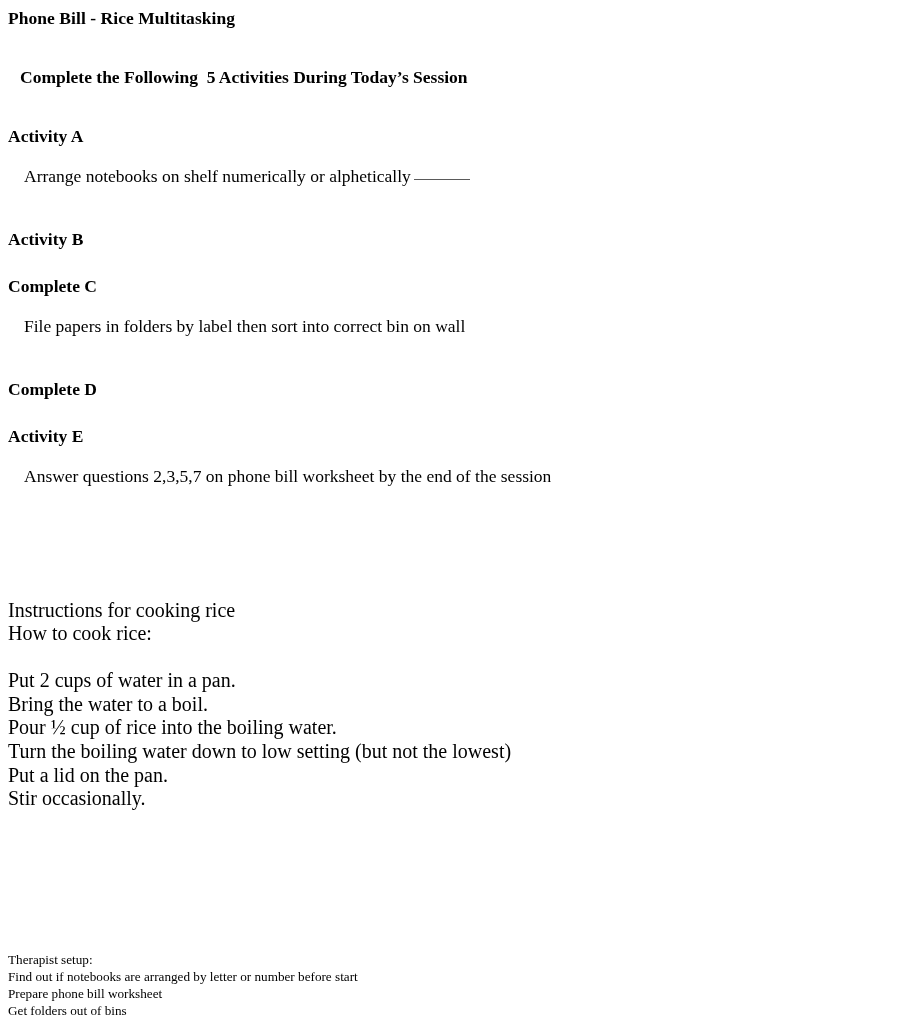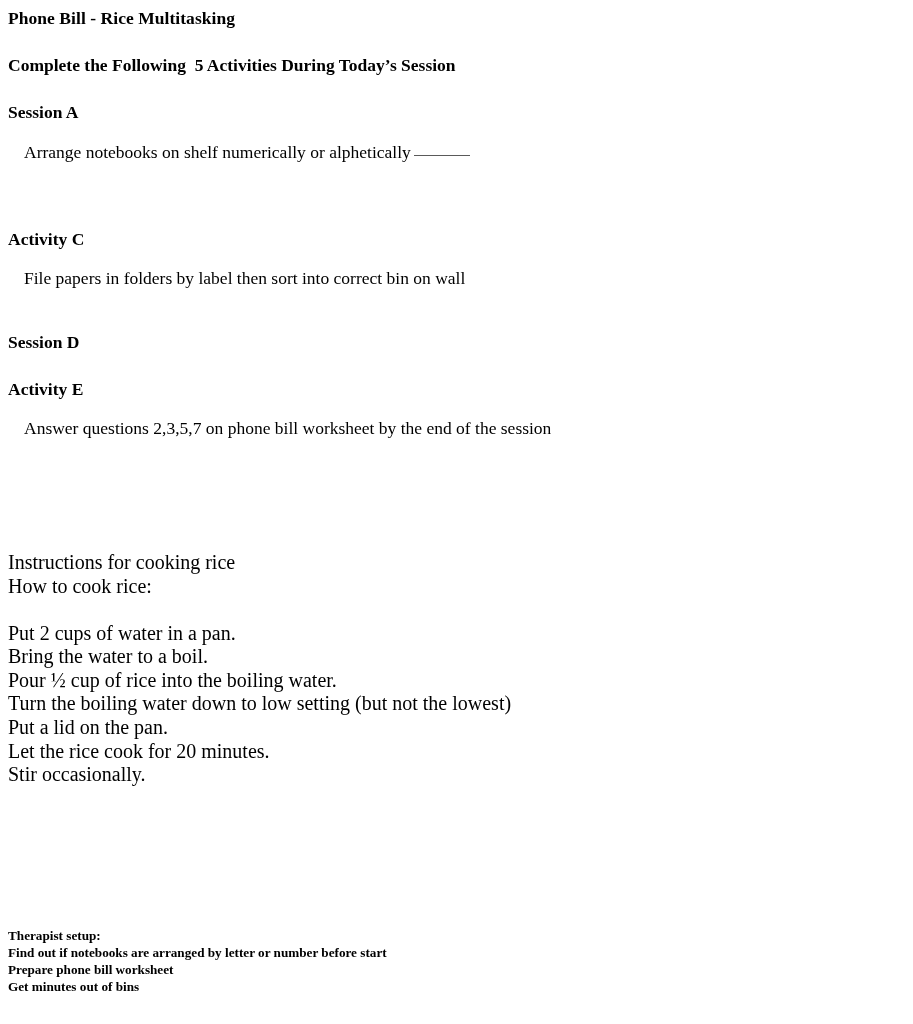--- a/index.html
+++ b/index.html
@@ -35,21 +35,21 @@
     margin: 0;
     letter-spacing: 0.05px;
   }
   .spacer-line {
     height: 23.6px;
   }
   .subtitle {
     font-weight: bold;
     font-size: 17.5px;
     line-height: 23.6px;
-    margin: 0;
+    margin: 12px;
     white-space: pre;
   }
   .activity-block {
     margin: 0;
   }
   .activity-heading {
     font-weight: bold;
     font-size: 17.5px;
     line-height: 23.6px;
     margin: 0;
@@ -82,85 +82,84 @@
   }
   .setup-block {
     font-size: 13.2px;
     line-height: 17.2px;
   }
   .setup-line {
     font-size: 13.2px;
     line-height: 17.2px;
     margin: 0;
     white-space: pre-wrap;
-    font-weight: bold;
   }
 </style>
 </head>
 <body>
 
 <div class="page">
   <div class="doc-body">
 
     <div class="title">Phone Bill - Rice Multitasking</div>
 
     <div class="spacer-line"></div>
 
     <div class="subtitle">Complete the Following  5 Activities During Today’s Session</div>
 
     <div class="spacer-line"></div>
 
     <div class="activity-block">
-      <div class="activity-heading">Session A</div>
+      <div class="activity-heading">Activity A</div>
       <div class="activity-text"><span>Arrange notebooks on shelf numerically or alphetically</span><span class="blank-rule"></span></div>
     </div>
 
     <div class="spacer-line"></div>
 
     <div class="activity-block">
+      <div class="activity-heading">Activity B</div>
     </div>
 
     <div class="spacer-line"></div>
 
     <div class="activity-block">
-      <div class="activity-heading">Activity C</div>
+      <div class="activity-heading">Complete C</div>
       <div class="activity-text">File papers in folders by label then sort into correct bin on wall</div>
     </div>
 
     <div class="spacer-line"></div>
 
     <div class="activity-block">
-      <div class="activity-heading">Session D</div>
+      <div class="activity-heading">Complete D</div>
     </div>
 
     <div class="spacer-line"></div>
 
     <div class="activity-block">
       <div class="activity-heading">Activity E</div>
       <div class="activity-text">Answer questions 2,3,5,7 on phone bill worksheet by the end of the session</div>
     </div>
 
     <div class="gap-large"></div>
 
     <div>
       <div class="recipe-line">Instructions for cooking rice</div>
       <div class="recipe-line">How to cook rice:</div>
       <div class="spacer-line"></div>
       <div class="recipe-line">Put 2 cups of water in a pan.</div>
       <div class="recipe-line">Bring the water to a boil.</div>
       <div class="recipe-line">Pour ½ cup of rice into the boiling water.</div>
       <div class="recipe-line">Turn the boiling water down to low setting (but not the lowest)</div>
       <div class="recipe-line">Put a lid on the pan.</div>
-      <div class="recipe-line">Let the rice cook for 20 minutes.</div>
       <div class="recipe-line">Stir occasionally.</div>
     </div>
 
     <div class="gap-bottom"></div>
 
     <div class="setup-block">
       <div class="setup-line">Therapist setup:</div>
       <div class="setup-line">Find out if notebooks are arranged by letter or number before start</div>
       <div class="setup-line">Prepare phone bill worksheet</div>
-      <div class="setup-line">Get minutes out of bins</div>
+      <div class="setup-line">Get folders out of bins</div>
     </div>
 
   </div>
 </div>
 
 </body></html>

